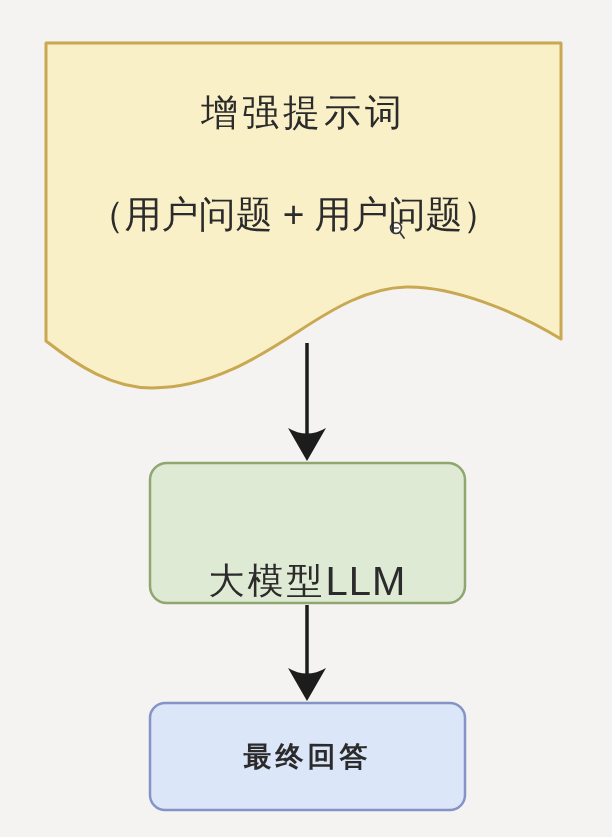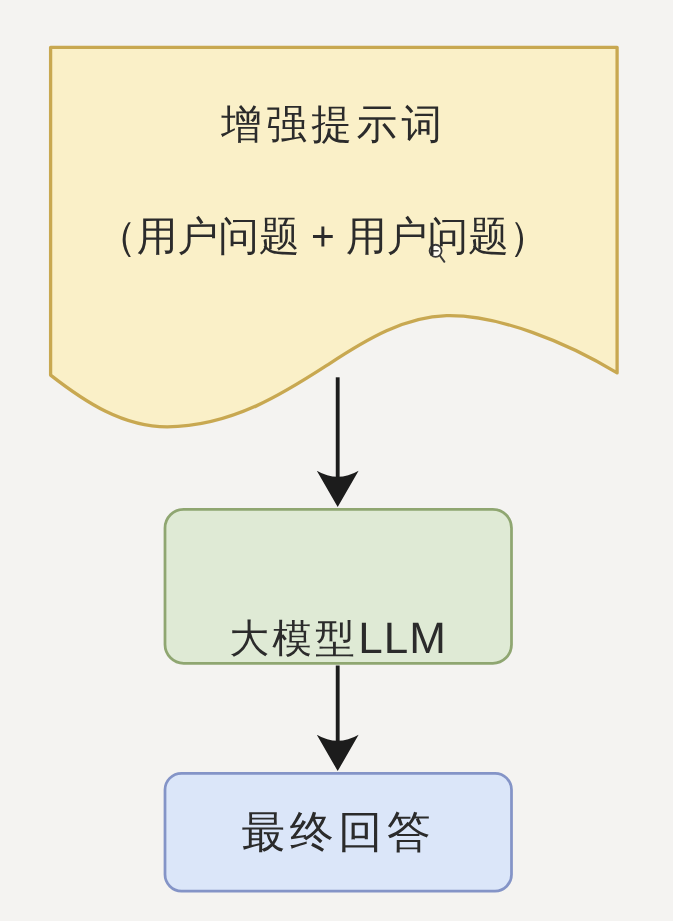--- a/index.html
+++ b/index.html
@@ -36,21 +36,21 @@
     display: flex; flex-direction: row;
     align-items: center; justify-content: center;
     font-size: 36px; line-height: 46px; font-weight: 500;
     letter-spacing: 3px;
     margin-top: 48px;
   }
   .llm-text .en { font-size: 40px; letter-spacing: 1px; }
   .answer-text {
     left: 150px; top: 703px; width: 315px; height: 107px;
     display: flex; align-items: center; justify-content: center;
-    font-size: 40px; font-weight: 400; letter-spacing: 4px;
+    font-size: 28px; font-weight: 700; letter-spacing: 4px;
   }
 </style>
 </head>
 <body style="background: rgb(244, 243, 241);">
 
 <div class="canvas">
 
   <svg class="layer" width="612" height="837" viewBox="0 0 612 837">
 
     <path stroke-width="3" stroke-linejoin="round" d="M 46 43 L 561 43 L 561 339

